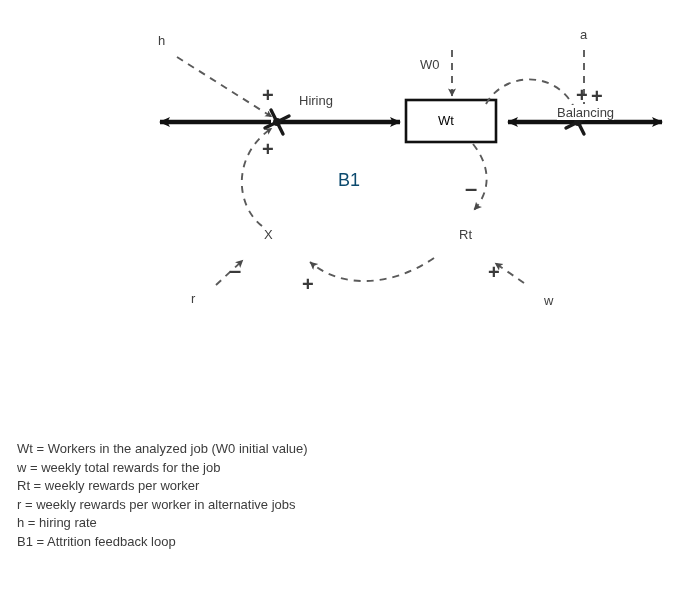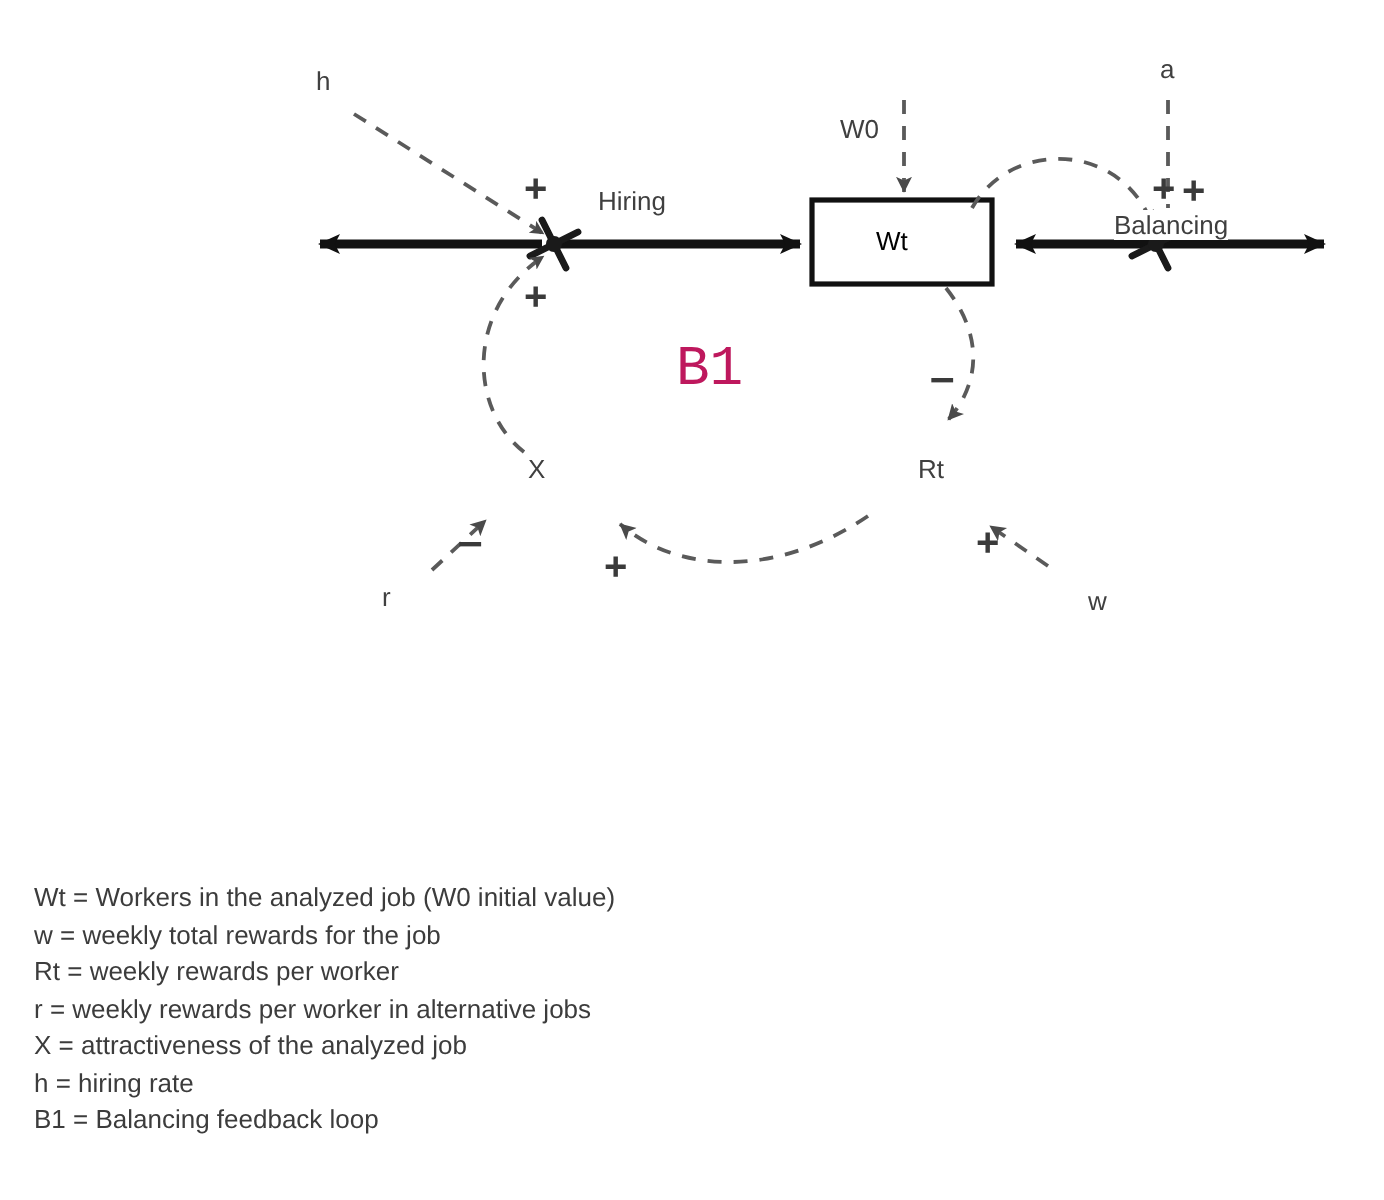--- a/index.html
+++ b/index.html
@@ -32,23 +32,23 @@
   }
   .stock-label {
     position: absolute;
     font-family: "Liberation Sans", sans-serif;
     font-size: 13px;
     color: #000000;
     white-space: nowrap;
   }
   .loop-label {
     position: absolute;
-    font-family: Liberation Mono, monospace;
-    font-size: 28px;
-    color: #be185d;
+    font-family: Liberation Sans, sans-serif;
+    font-size: 18px;
+    color: #0c4a6e;
     white-space: nowrap;
   }
   .flow-label {
     position: absolute;
     font-family: "Liberation Sans", sans-serif;
     font-size: 13px;
     color: #3f3f3f;
     white-space: nowrap;
     background: #ffffff;
   }
@@ -180,18 +180,17 @@
 
   <div class="polarity" style="left:302px; top:274px;">+</div>
 
   <div class="polarity" style="left:488px; top:262px;">+</div>
 
   <div id="legend">
     <div class="legend-line">Wt = Workers in the analyzed job (W0 initial value)</div>
     <div class="legend-line">w = weekly total rewards for the job</div>
     <div class="legend-line">Rt = weekly rewards per worker</div>
     <div class="legend-line">r = weekly rewards per worker in alternative jobs</div>
-    <div class="legend-line">X = attractiveness of the analyzed job</div>
     <div class="legend-line">h = hiring rate</div>
-    <div class="legend-line">B1 = Balancing feedback loop</div>
+    <div class="legend-line">B1 = Attrition feedback loop</div>
   </div>
 
 </div>
 
 </body></html>

